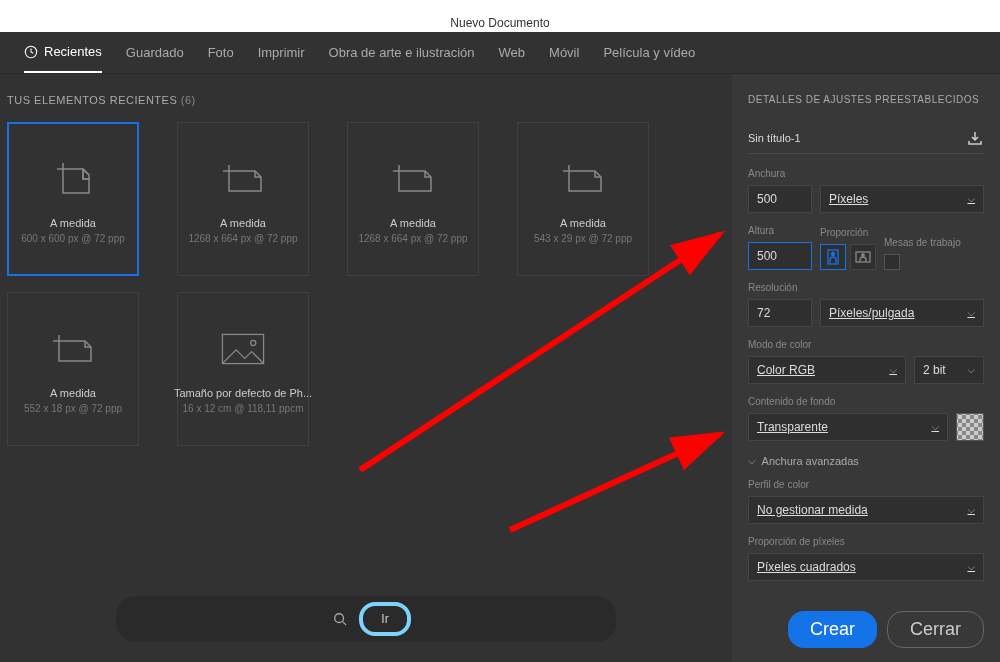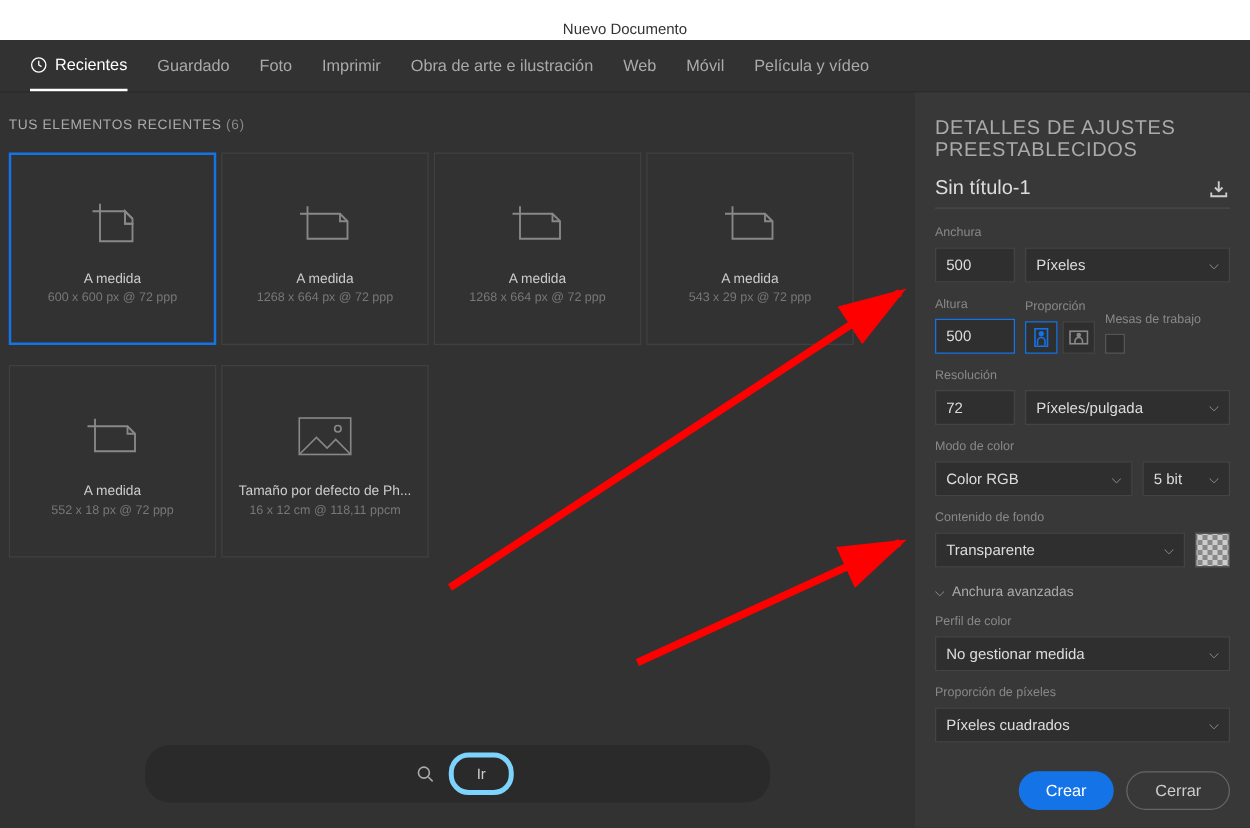--- a/index.html
+++ b/index.html
@@ -14,56 +14,56 @@
 .clock-icon { width: 14px; height: 14px; }
 
 .main { display: flex; height: calc(100% - 68px); }
 .left-panel { flex: 1; padding: 20px 7px; display: flex; flex-direction: column; }
 .right-panel { width: 268px; background: #383838; padding: 20px 16px; font-size: 11px; color: #999; }
 
 .section-title { color: #aaa; font-size: 11px; letter-spacing: 0.5px; margin-bottom: 16px; }
 .section-title .count { color: #888; }
 
 .presets-grid { display: grid; grid-template-columns: repeat(4, 154px); gap: 16px; }
-.preset { width: 166px; height: 154px; border: 1px solid #404040; display: flex; flex-direction: column; align-items: center; justify-content: center; cursor: pointer; background: #323232; }
+.preset { width: 132px; height: 154px; border: 1px solid #404040; display: flex; flex-direction: column; align-items: center; justify-content: center; cursor: pointer; background: #323232; }
 .preset.selected { border: 2px solid #1473e6; }
 .preset-icon { width: 48px; height: 48px; margin-bottom: 14px; display: flex; align-items: center; justify-content: center; }
 .preset-name { color: #ccc; font-size: 11px; margin-bottom: 4px; text-align: center; max-width: 140px; white-space: nowrap; overflow: hidden; text-overflow: ellipsis; }
 .preset-size { color: #777; font-size: 10px; }
 
 .search-row { margin-top: auto; display: flex; align-items: center; justify-content: center; gap: 12px; background: #2a2a2a; border-radius: 20px; padding: 6px 8px 6px 20px; width: 500px; align-self: center; margin-bottom: 6px; }
 .search-row input { flex: 1; background: transparent; border: none; color: #aaa; font-size: 12px; font-style: italic; outline: none; }
 .search-btn { border: 4px solid #7dd3fc; background: transparent; color: #ccc; border-radius: 16px; padding: 6px 18px; cursor: pointer; font-size: 12px; }
 .search-icon { width: 14px; height: 14px; }
 
-.rp-header { color: #aaa; font-size: 16px; letter-spacing: 0.5px; margin-bottom: 12px; }
+.rp-header { color: #aaa; font-size: 10px; letter-spacing: 0.5px; margin-bottom: 24px; }
 .rp-name-row { display: flex; align-items: center; justify-content: space-between; border-bottom: 1px solid #4a4a4a; padding-bottom: 6px; margin-bottom: 14px; }
-.rp-name { color: #ddd; font-size: 16px; }
+.rp-name { color: #ddd; font-size: 11px; }
 .dl-icon { width: 18px; height: 18px; cursor: pointer; }
 
 .field-label { color: #888; font-size: 10px; margin-bottom: 6px; display: block; }
 .row { display: flex; gap: 8px; margin-bottom: 12px; align-items: flex-end; }
 .input, .select { background: #2f2f2f; border: 1px solid #444; color: #ddd; font-size: 12px; padding: 6px 8px; height: 28px; }
 .input.focused { border: 1px solid #1473e6; }
 .select { display: flex; align-items: center; justify-content: space-between; cursor: pointer; }
 .chev { color: #999; font-size: 10px; }
 .w-sm { width: 64px; }
-.w-full { flex: 1; }
+.w-full { flex: 1; text-decoration: underline; }
 
 .orient-group { display: flex; gap: 4px; }
 .orient-btn { width: 26px; height: 26px; border: 1px solid #444; background: #2f2f2f; display: flex; align-items: center; justify-content: center; cursor: pointer; }
 .orient-btn.active { border-color: #1473e6; }
 .checkbox { width: 16px; height: 16px; border: 1px solid #555; background: #2f2f2f; cursor: pointer; }
 
 .swatch { width: 28px; height: 28px; border: 1px solid #555; background: repeating-conic-gradient(#888 0% 25%, #ccc 0% 50%) 50% / 8px 8px; cursor: pointer; }
 
 .adv-toggle { display: flex; align-items: center; gap: 6px; color: #aaa; font-size: 11px; margin: 14px 0 12px; cursor: pointer; }
 
 .footer-btns { position: absolute; bottom: 14px; right: 16px; display: flex; gap: 10px; }
-.btn { border-radius: 16px; padding: 7px 22px; font-size: 13px; cursor: pointer; border: none; }
+.btn { border-radius: 16px; padding: 7px 22px; font-size: 18px; cursor: pointer; border: none; }
 .btn-primary { background: #1473e6; color: #fff; }
 .btn-secondary { background: transparent; color: #ccc; border: 1px solid #666; }
 
 .arrow { position: absolute; pointer-events: none; }
 </style>
 </head>
 <body>
 
 <div class="titlebar">
   <span>Nuevo Documento</span>
@@ -238,21 +238,21 @@
       </div>
     </div>
 
     <label class="field-label">Modo de color</label>
     <div class="row">
       <div class="select w-full">
         <span>Color RGB</span>
         <span class="chev">⌵</span>
       </div>
       <div class="select" style="width:70px">
-        <span>5 bit</span>
+        <span>2 bit</span>
         <span class="chev">⌵</span>
       </div>
     </div>
 
     <label class="field-label">Contenido de fondo</label>
     <div class="row">
       <div class="select w-full">
         <span>Transparente</span>
         <span class="chev">⌵</span>
       </div>

